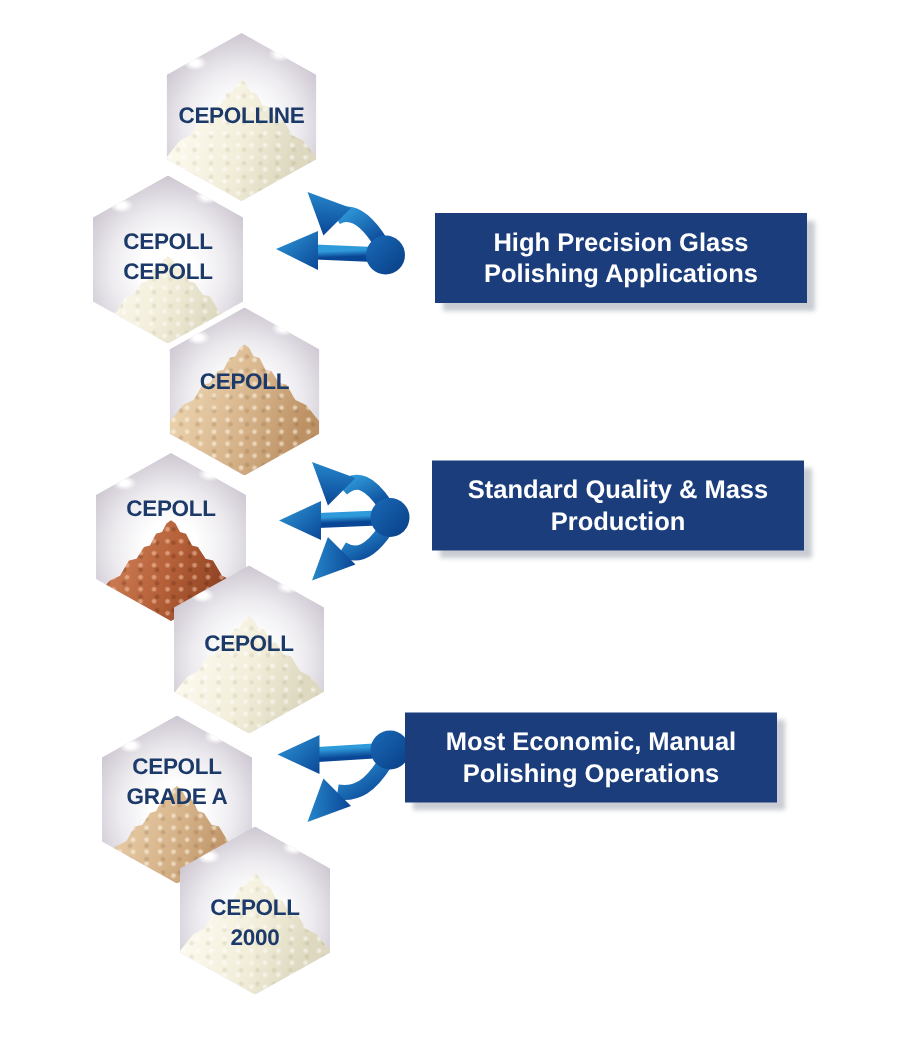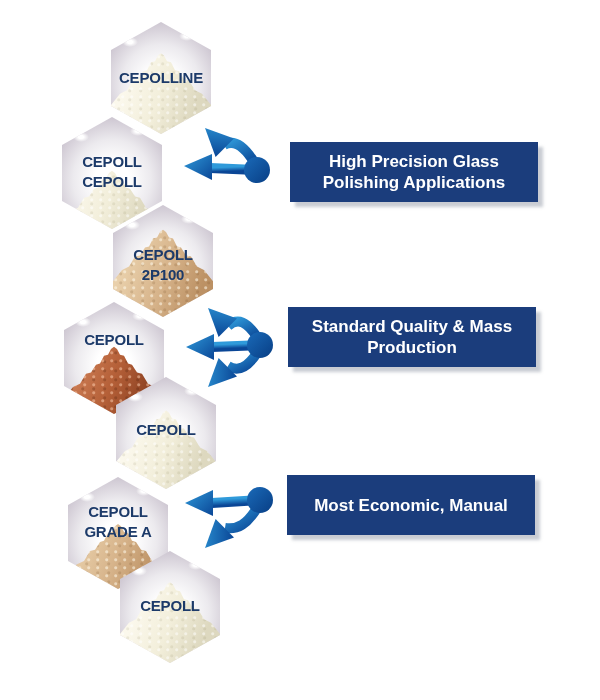--- a/index.html
+++ b/index.html
@@ -77,21 +77,20 @@
         <div>CEPOLL</div>
     </div>
   </div>
 
   <div class="hex" style="left:113px;top:205px;">
     <div class="powder tan pk22"></div>
     <div class="spark s1"></div>
     <div class="spark s2"></div>
     <div class="hexlbl" style="top:36%;">
       <div>CEPOLL</div>
-        <div>2P100</div>
     </div>
   </div>
 
   <div class="hex" style="left:64px;top:302px;">
     <div class="powder rust pk40"></div>
     <div class="spark s1"></div>
     <div class="spark s2"></div>
     <div class="hexlbl" style="top:25%;">
       <div>CEPOLL</div>
     </div>
@@ -115,20 +114,21 @@
         <div>GRADE A</div>
     </div>
   </div>
 
   <div class="hex" style="left:120px;top:551px;">
     <div class="powder cream pk28"></div>
     <div class="spark s1"></div>
     <div class="spark s2"></div>
     <div class="hexlbl" style="top:40%;">
       <div>CEPOLL</div>
+        <div>2000</div>
     </div>
   </div>
 
   <svg class="arrow" style="left:180px;top:118px;" width="94" height="78" viewBox="0 0 94 78">
     <defs>
       <linearGradient id="ag1" x1="0" y1="0" x2="1" y2="1">
         <stop offset="0" stop-color="#2f9ada"></stop>
           <stop offset="1" stop-color="#0a4696"></stop>
       </linearGradient>
       <linearGradient id="ab1" x1="0" y1="0" x2="1" y2="1">
@@ -184,17 +184,18 @@
   <div class="appbox" style="left:290px;top:142px;">
     <div>High Precision Glass</div>
     <div>Polishing Applications</div>
   </div>
 
   <div class="appbox" style="left:288px;top:307px;">
     <div>Standard Quality &amp; Mass</div>
     <div>Production</div>
   </div>
 
-  <div class="appbox" style="left:287px;top:475px;">
+  <div class="appbox" style="left:270px;top:475px;">
     <div>Most Economic, Manual</div>
+    <div>Polishing Operations</div>
   </div>
 
 </div>
 
 </body></html>

